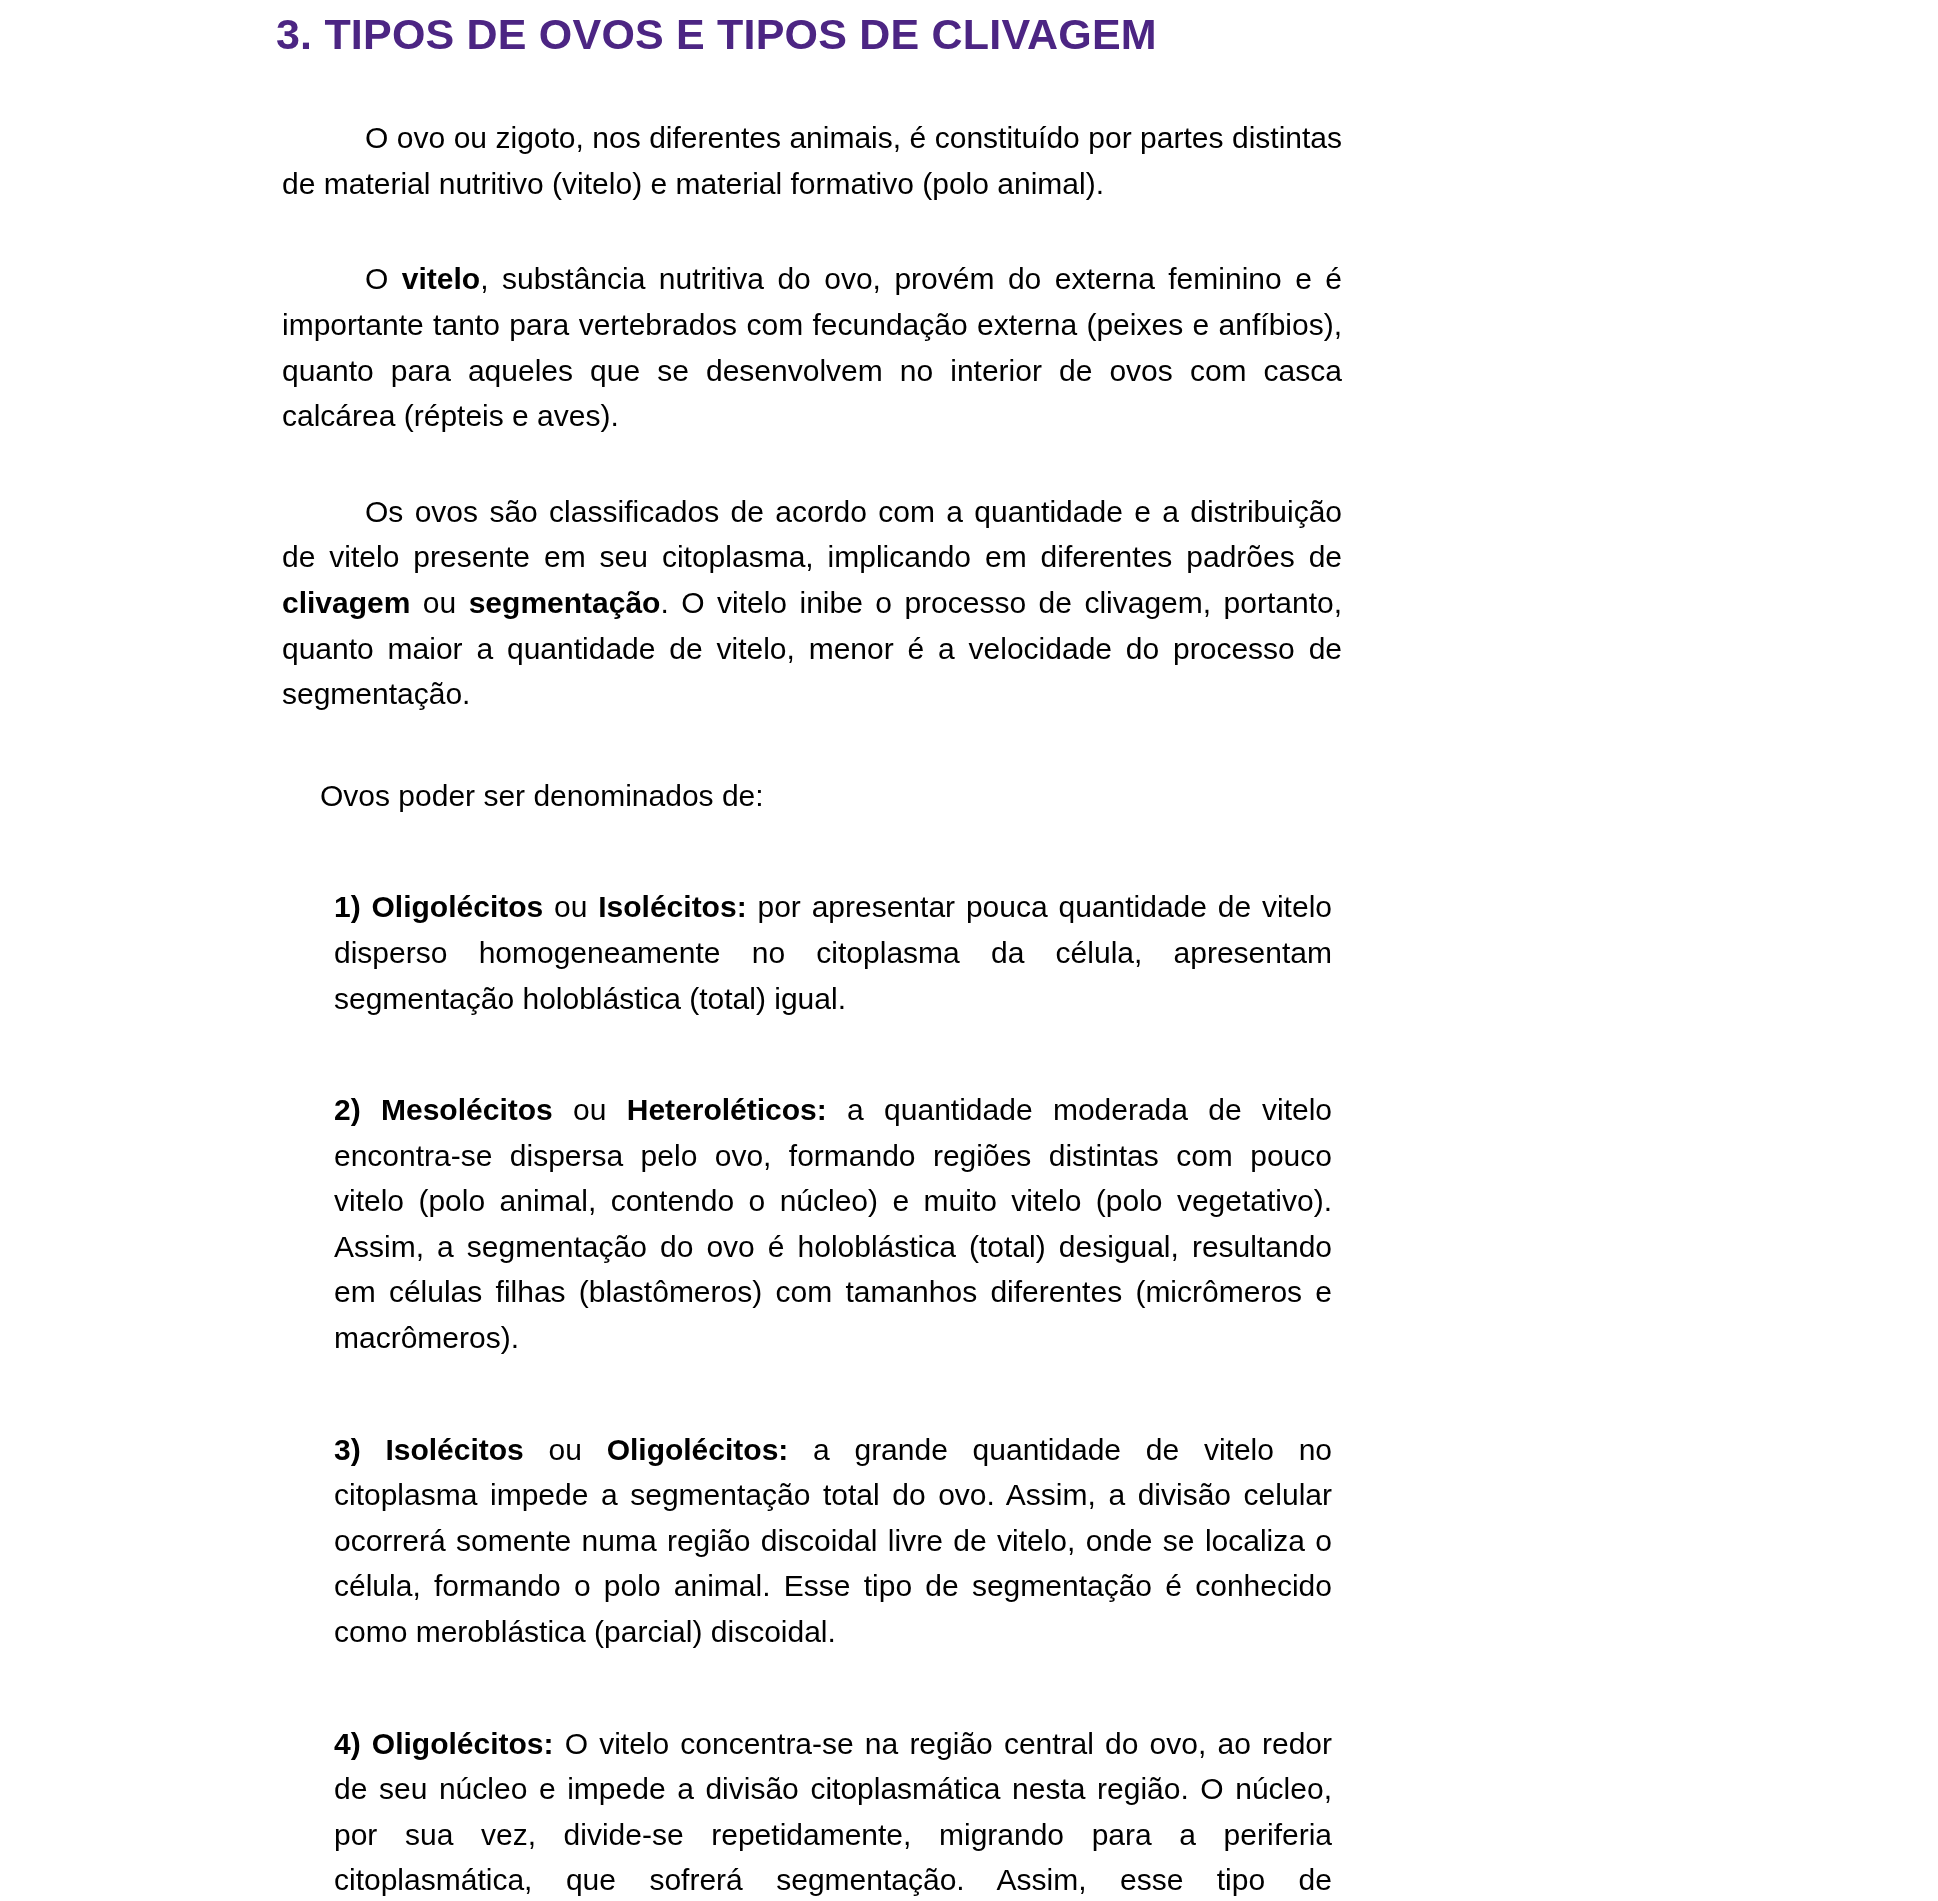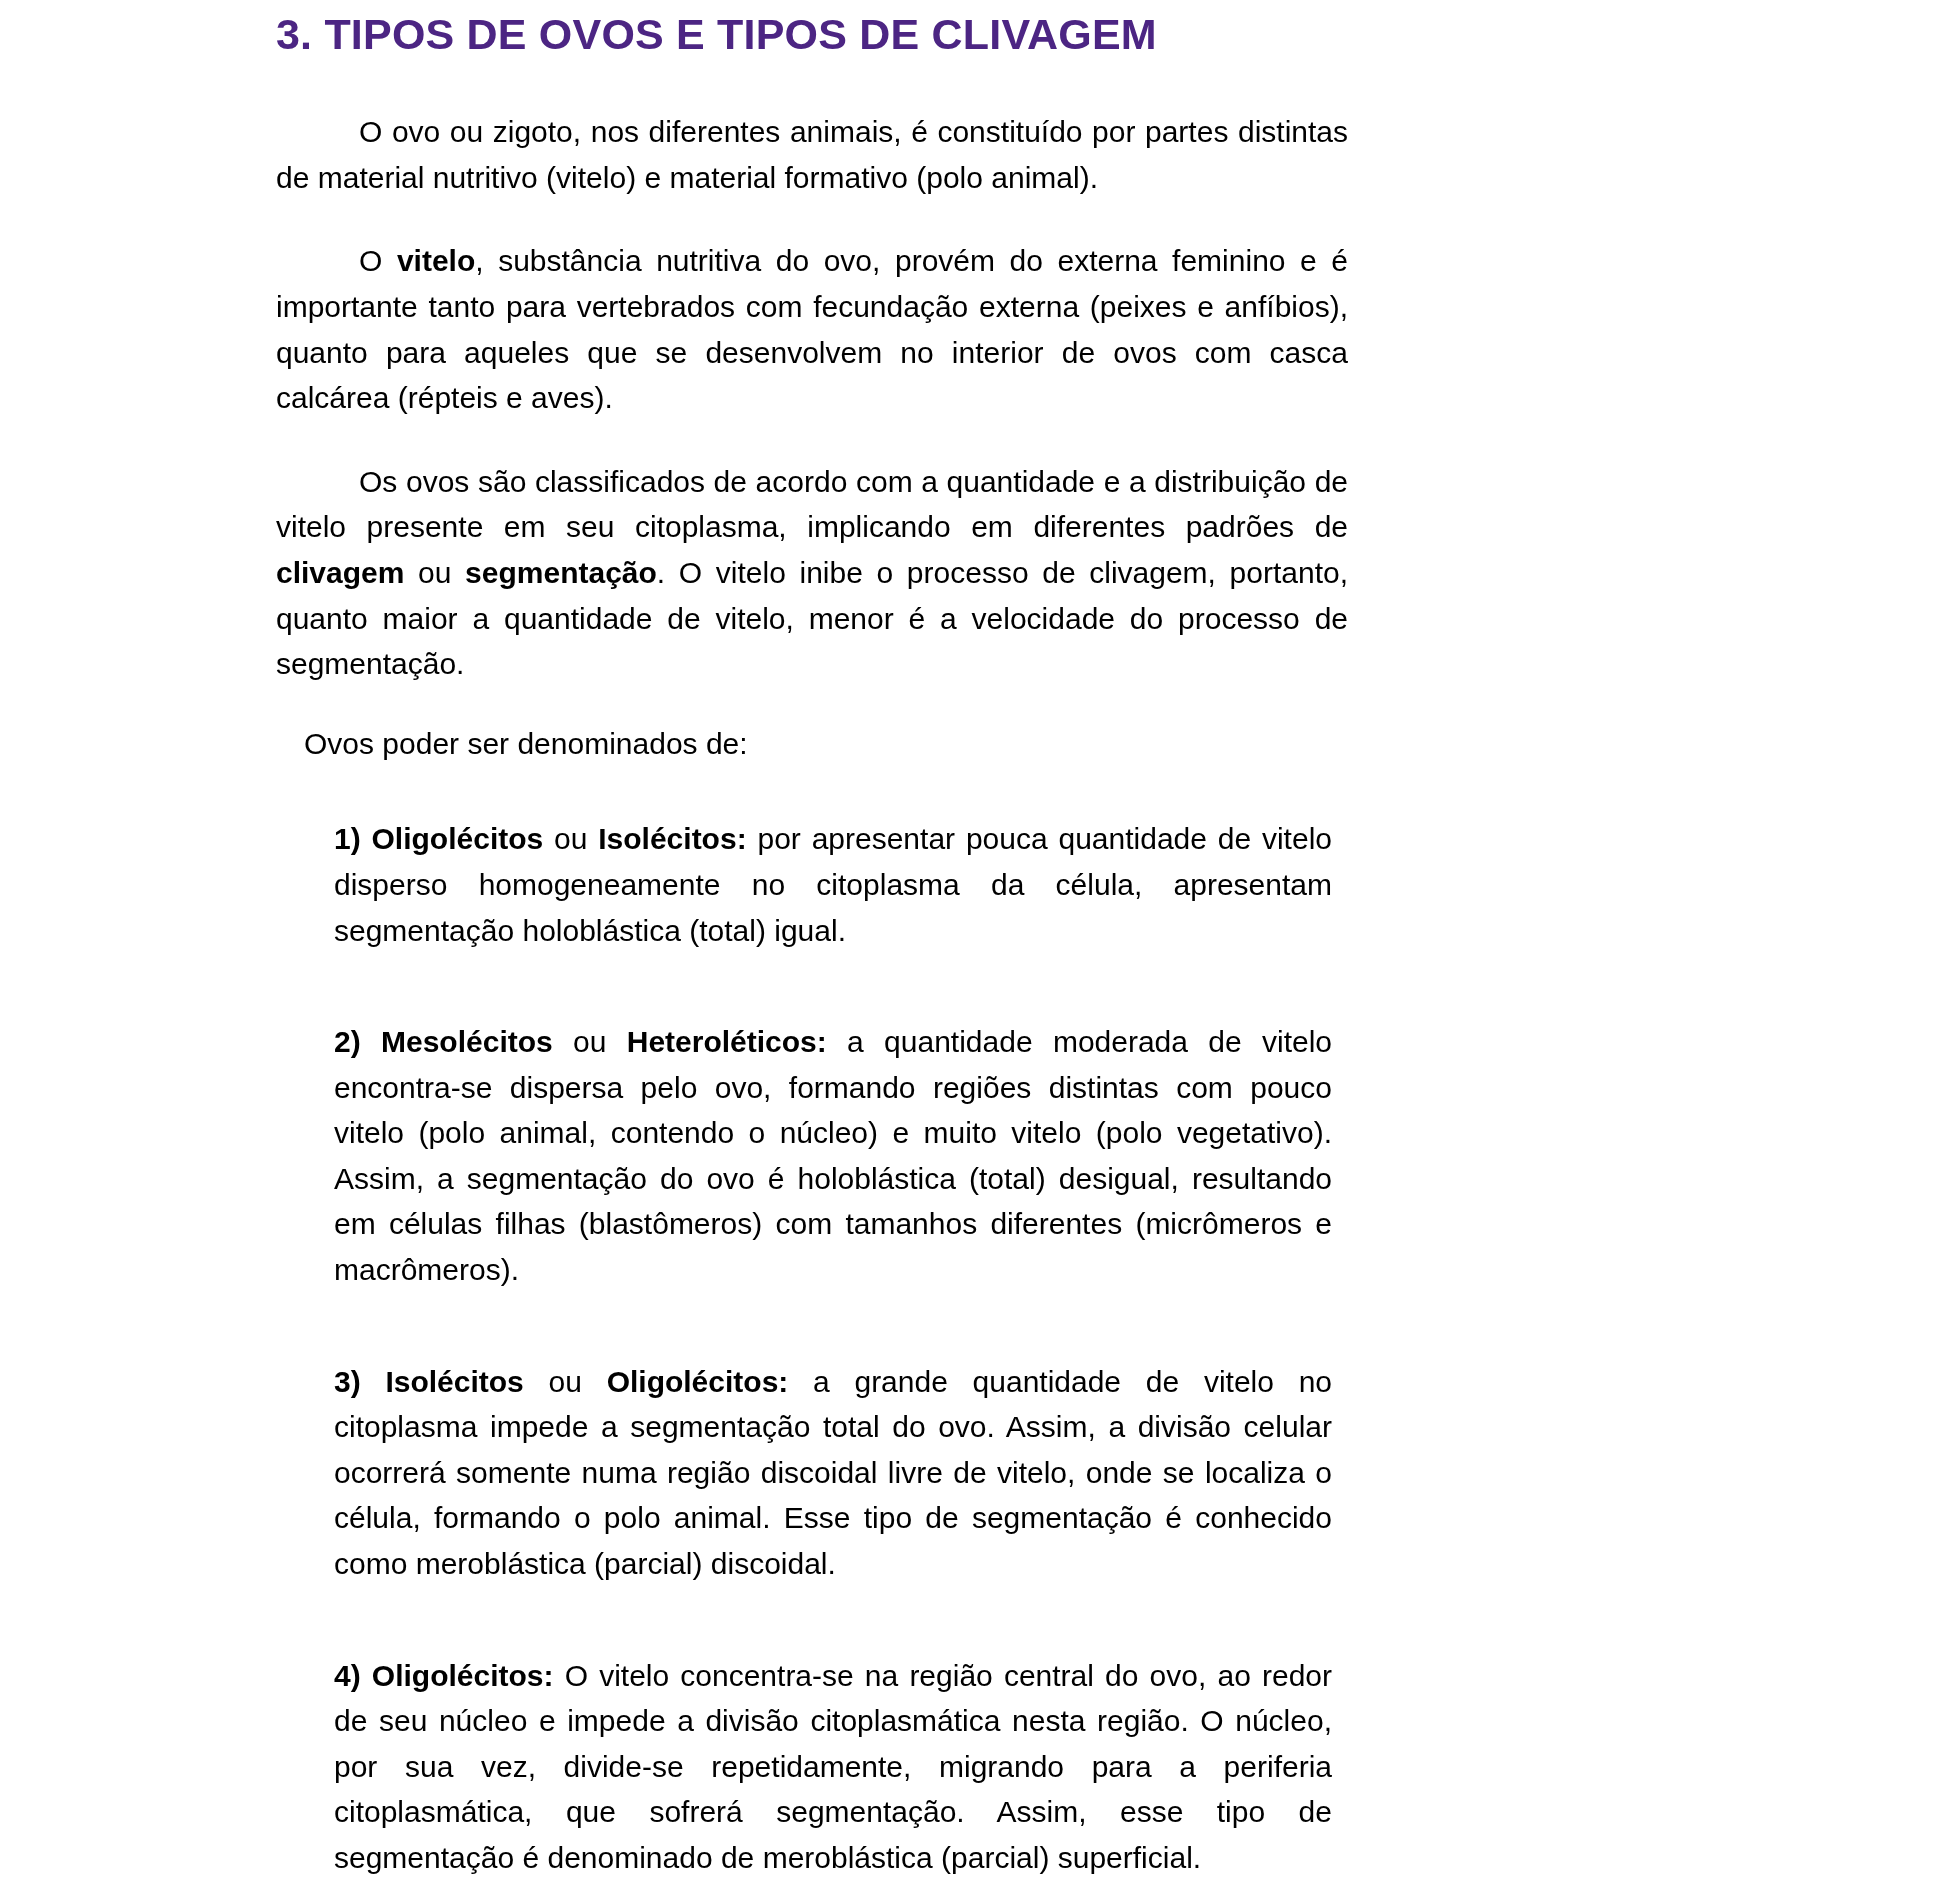--- a/index.html
+++ b/index.html
@@ -39,35 +39,35 @@
     padding-left: 0px;
     color: #4C2583;
     font-family: "Liberation Sans", sans-serif;
     white-space: nowrap;
   }
   .para {
     font-size: 30px;
     line-height: 1.52;
     text-align: justify;
     text-justify: inter-word;
-    margin: 0;
+    margin: 6px;
     font-family: "Liberation Sans", sans-serif;
     font-stretch: normal;
     color: #000000;
   }
   .para.indent {
     text-indent: 83px;
   }
   .gap-xl { height: 53px; }
   .gap-l  { height: 38px; }
   .gap-m  { height: 34px; }
   .lead-in {
     font-size: 30px;
     line-height: 1.52;
-    margin: 0;
+    margin: 16px;
     padding-left: 28px;
     text-align: left;
     font-family: "Liberation Sans", sans-serif;
   }
   .list-item {
     font-size: 30px;
     line-height: 1.52;
     text-align: justify;
     text-justify: inter-word;
     margin: 16px;

